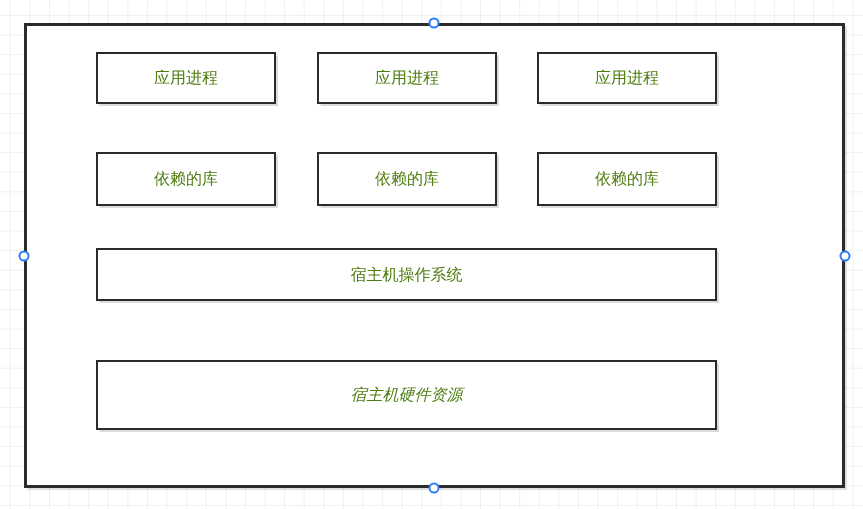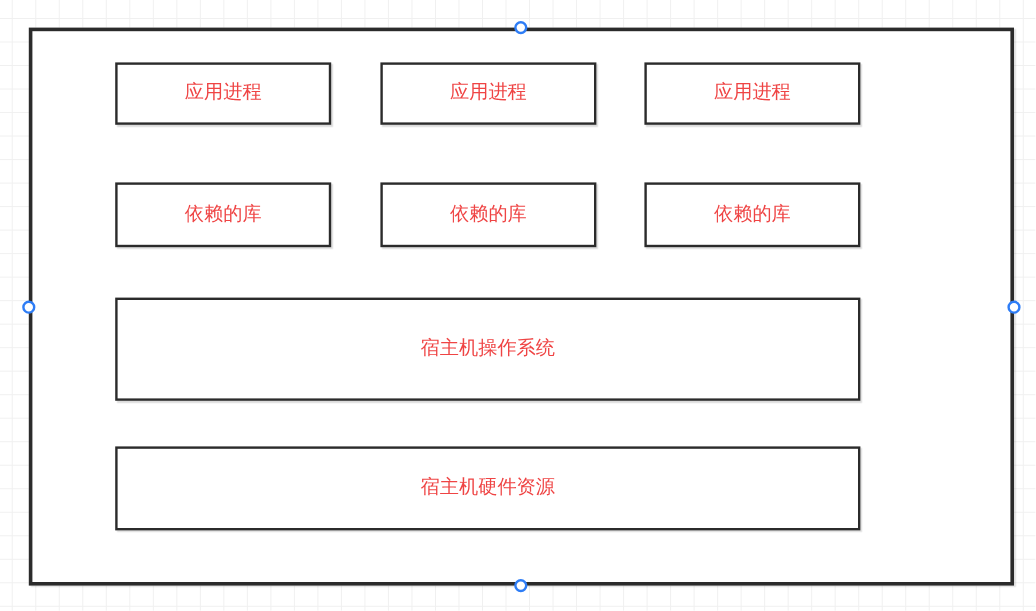--- a/index.html
+++ b/index.html
@@ -33,35 +33,35 @@
     position: absolute;
     background: #ffffff;
     border: 2px solid #2b2b2b;
     box-shadow: 1.5px 1.5px 1px rgba(0,0,0,0.14);
     display: flex;
     align-items: center;
     justify-content: center;
   }
   .box span {
     font-size: 16px;
-    color: #ef4444;
+    color: #4d7c0f;
     white-space: nowrap;
     line-height: 1;
   }
   
   .r1 { top: 52px;  height: 52px; }
   
   .r2 { top: 152px; height: 54px; justify-content: center; }
   .c1 { left: 96px;  width: 180px; }
   .c2 { left: 317px; width: 180px; }
   .c3 { left: 537px; width: 180px; }
   
   .wide { left: 96px; width: 621px; }
-  .r3 { top: 248px; height: 86px; text-align: center; }
-  .r4 { top: 372px; height: 70px; }
+  .r3 { top: 248px; height: 53px; text-align: center; }
+  .r4 { top: 360px; height: 70px; font-style: italic; }
   
   .handle {
     position: absolute;
     width: 11px;
     height: 11px;
     border-radius: 50%;
     background: #ffffff;
     border: 2px solid #2e7df6;
     transform: translate(-50%, -50%);
     z-index: 5;

